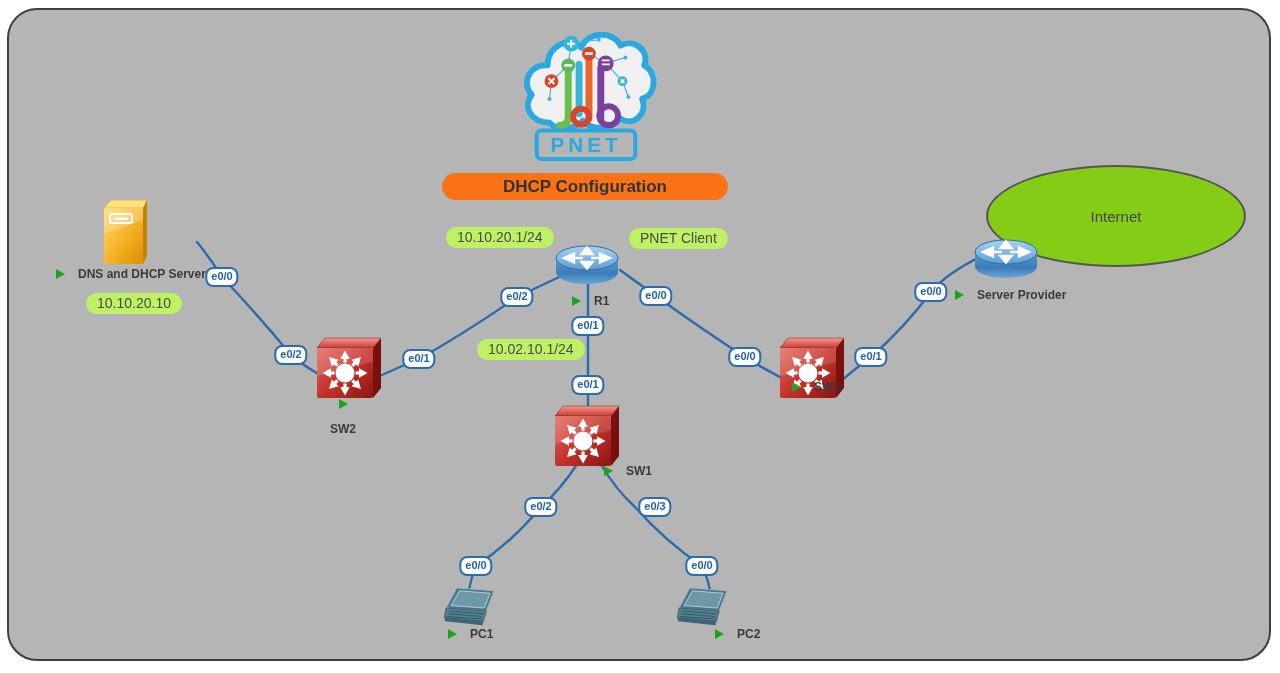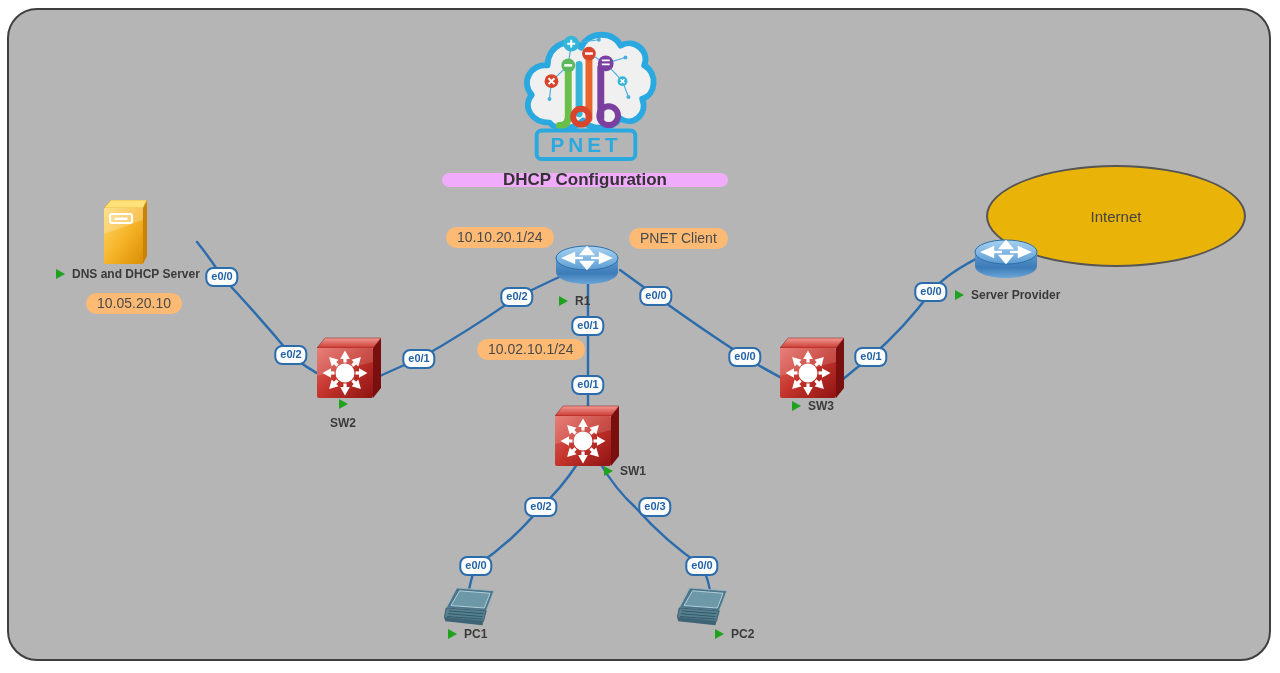--- a/index.html
+++ b/index.html
@@ -3,35 +3,35 @@
 <meta charset="utf-8">
 <style>
   html,body{margin:0;padding:0;background:#ffffff;font-family:"Liberation Sans",sans-serif;}
   .stage{position:relative;width:1280px;height:673px;overflow:hidden;}
   .canvas{position:absolute;left:7px;top:8px;width:1264px;height:653px;background:#b5b5b5;
           border:2px solid #3f3f3f;border-radius:30px;box-sizing:border-box;}
   .layer{position:absolute;left:0;top:0;width:1280px;height:673px;pointer-events:none;}
   .links{z-index:2;}
   .links path{fill:none;stroke:#2b6cad;stroke-width:2.4px;stroke-linecap:round;pointer-events:auto;}
   .node{position:absolute;z-index:3;}
-  .node-label{position:absolute;z-index:4;display:flex;align-items:center;gap:7px;
+  .node-label{position:absolute;z-index:4;display:flex;align-items:center;gap:13px;
               font-size:12px;font-weight:bold;color:#3a3a3a;white-space:nowrap;}
   .tri{width:0;height:0;border-left:9px solid #1fa31f;border-top:5px solid transparent;
        border-bottom:5px solid transparent;flex:0 0 auto;}
   .iface{position:absolute;z-index:5;transform:translate(-50%,-50%);
          background:#fdfdfd;border:2px solid #2b6cad;border-radius:8px;
          color:#2363a6;font-size:11px;font-weight:bold;line-height:13px;
          padding:1px 4px 2px 4px;white-space:nowrap;}
-  .anno{position:absolute;z-index:4;background:#fdba74;border-radius:11px;
+  .anno{position:absolute;z-index:4;background:#bef264;border-radius:11px;
         color:#4a4a4a;font-size:14px;line-height:21px;padding:0 11px;white-space:nowrap;}
-  .banner{position:absolute;left:442px;top:173px;width:286px;height:14px;z-index:2;
-          background:#f0abfc;border-radius:14px;display:flex;align-items:center;justify-content:center;
+  .banner{position:absolute;left:442px;top:173px;width:286px;height:27px;z-index:2;
+          background:#f97316;border-radius:14px;display:flex;align-items:center;justify-content:center;
           font-size:17px;font-weight:bold;color:#333;}
   .internet{position:absolute;left:986px;top:165px;width:256px;height:98px;z-index:1;
-            background:#eab308;border:2px solid #555;border-radius:50%;
+            background:#84cc16;border:2px solid #555;border-radius:50%;
             display:flex;align-items:center;justify-content:center;
             font-size:15px;color:#444;}
   .logo{position:absolute;left:512px;top:20px;z-index:2;}
 </style>
 </head>
 <body>
 
 <div class="stage">
   <div class="canvas"></div>
 
@@ -254,25 +254,25 @@
     <span>DNS and DHCP Server</span>
   </div>
   <div class="node-label" style="left:330px;top:399px;flex-direction:column;">
     <span class="tri"></span>
     <span>SW2</span>
   </div>
   <div class="node-label" style="left:568px;top:464px;padding-left:36px;">
     <span class="tri"></span>
     <span>SW1</span>
   </div>
-  <div class="node-label" style="left:792px;top:399px;">
+  <div class="node-label" style="left:792px;top:380px;">
     <span class="tri"></span>
     <span>SW3</span>
   </div>
-  <div class="node-label" style="left:559px;top:294px;">
+  <div class="node-label" style="left:572px;top:294px;">
     <span class="tri"></span>
     <span>R1</span>
   </div>
   <div class="node-label" style="left:955px;top:288px;">
     <span class="tri"></span>
     <span>Server Provider</span>
   </div>
   <div class="node-label" style="left:448px;top:627px;">
     <span class="tri"></span>
     <span>PC1</span>
@@ -290,17 +290,17 @@
   <span class="iface" style="left:588px;top:385px;">e0/1</span>
   <span class="iface" style="left:656px;top:296px;">e0/0</span>
   <span class="iface" style="left:745px;top:357px;">e0/0</span>
   <span class="iface" style="left:871px;top:357px;">e0/1</span>
   <span class="iface" style="left:931px;top:292px;">e0/0</span>
   <span class="iface" style="left:541px;top:507px;">e0/2</span>
   <span class="iface" style="left:476px;top:566px;">e0/0</span>
   <span class="iface" style="left:635px;top:507px;margin-left:20px;">e0/3</span>
   <span class="iface" style="left:702px;top:566px;">e0/0</span>
 
-  <span class="anno" style="left:86px;top:293px;">10.05.20.10</span>
+  <span class="anno" style="left:86px;top:293px;">10.10.20.10</span>
   <span class="anno" style="left:446px;top:227px;">10.10.20.1/24</span>
   <span class="anno" style="left:629px;top:228px;">PNET Client</span>
   <span class="anno" style="left:477px;top:339px;">10.02.10.1/24</span>
 </div>
 
 </body></html>

